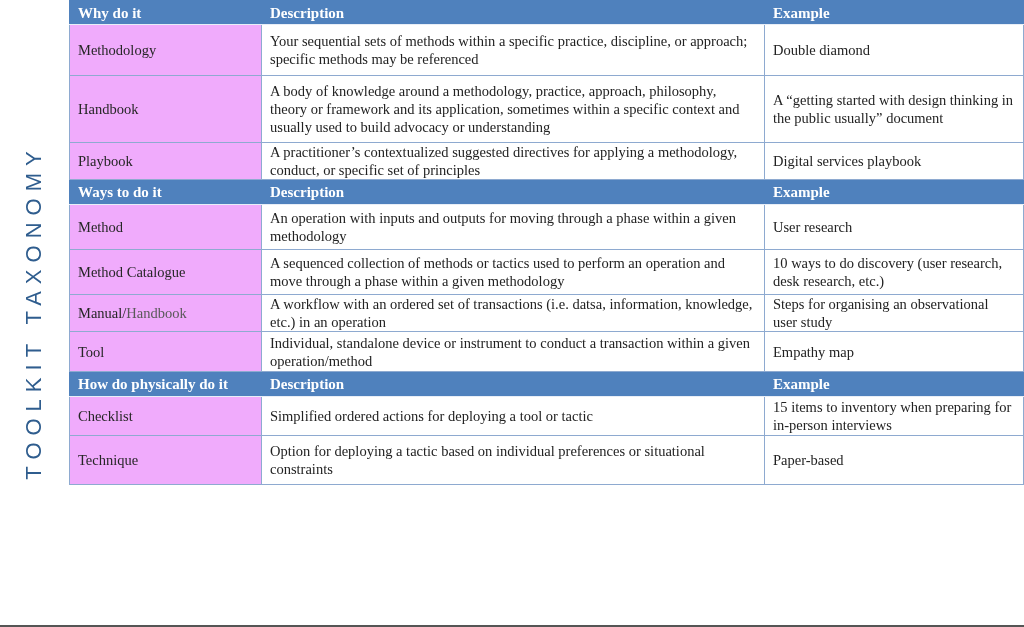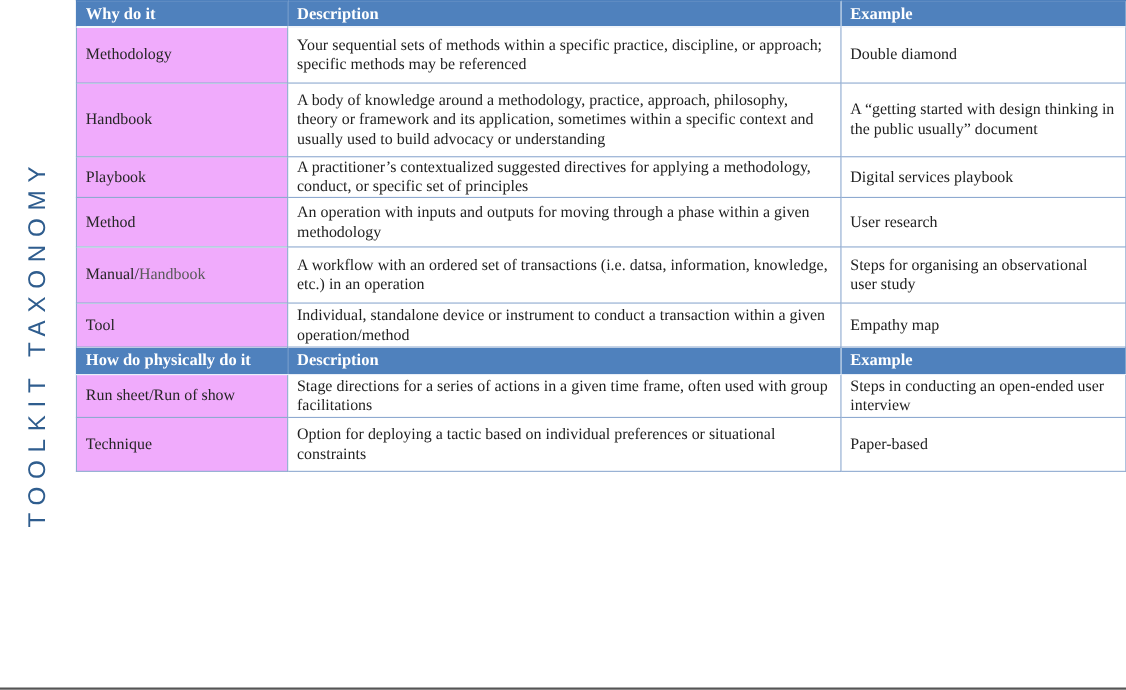--- a/index.html
+++ b/index.html
@@ -107,46 +107,56 @@
       <td class="term">Handbook</td>
       <td class="desc">A body of knowledge around a methodology, practice, approach, philosophy, theory or framework and its application, sometimes within a specific context and usually used to build advocacy or understanding</td>
       <td class="example">A “getting started with design thinking in the public usually” document</td>
     </tr>
     <tr style="height:22px">
       <td class="term">Playbook</td>
       <td class="desc">A practitioner’s contextualized suggested directives for applying a methodology, conduct, or specific set of principles</td>
       <td class="example">Digital services playbook</td>
     </tr>
 
+    <tr class="section-header" style="height:25px">
+      <td>Ways to do it</td>
+      <td>Description</td>
+      <td>Example</td>
+    </tr>
     <tr style="height:45px">
       <td class="term">Method</td>
       <td class="desc">An operation with inputs and outputs for moving through a phase within a given methodology</td>
       <td class="example">User research</td>
     </tr>
+    <tr style="height:45px">
+      <td class="term">Method Catalogue</td>
+      <td class="desc">A sequenced collection of methods or tactics used to perform an operation and move through a phase within a given methodology</td>
+      <td class="example">10 ways to do discovery (user research, desk research, etc.)</td>
+    </tr>
 
-    <tr style="height:51px">
+    <tr style="height:37px">
       <td class="term"><span>Manual/</span><span class="muted">Handbook</span></td>
       <td class="desc">A workflow with an ordered set of transactions (i.e. datsa, information, knowledge, etc.) in an operation</td>
       <td class="example">Steps for organising an observational user study</td>
     </tr>
     <tr style="height:40px">
       <td class="term">Tool</td>
       <td class="desc">Individual, standalone device or instrument to conduct a transaction within a given operation/method</td>
       <td class="example">Empathy map</td>
     </tr>
 
     <tr class="section-header" style="height:25px">
       <td>How do physically do it</td>
       <td>Description</td>
       <td>Example</td>
     </tr>
     <tr style="height:39px">
-      <td class="term">Run sheet/Run of show</td>
-      <td class="desc">Stage directions for a series of actions in a given time frame, often used with group facilitations</td>
-      <td class="example">Steps in conducting an open-ended user interview</td>
+      <td class="term">Checklist</td>
+      <td class="desc">Simplified ordered actions for deploying a tool or tactic</td>
+      <td class="example">15 items to inventory when preparing for in-person interviews</td>
     </tr>
     <tr style="height:49px">
       <td class="term">Technique</td>
       <td class="desc">Option for deploying a tactic based on individual preferences or situational constraints</td>
       <td class="example">Paper-based</td>
     </tr>
   </tbody>
 </table>
 
 <div class="bottom-rule"></div>

